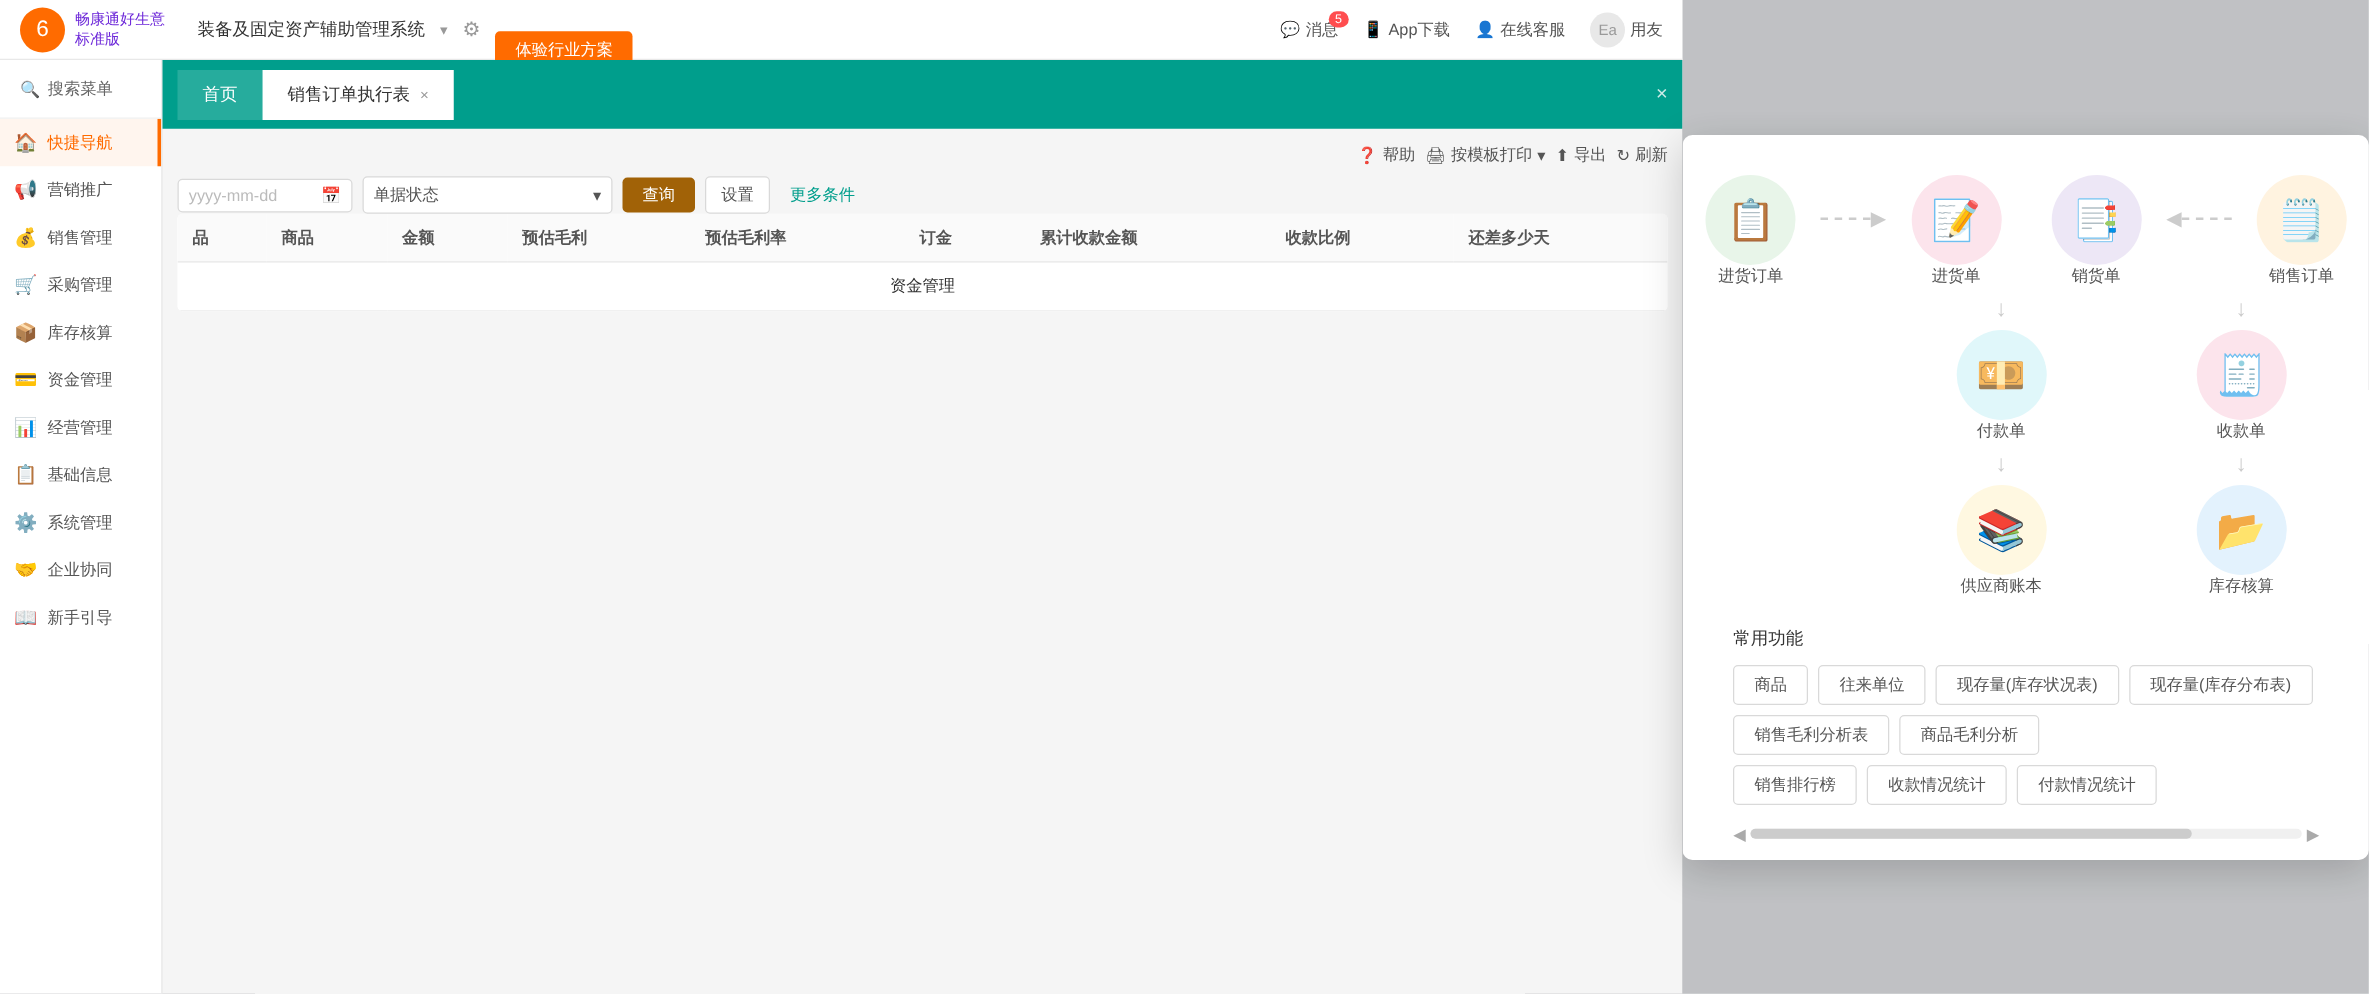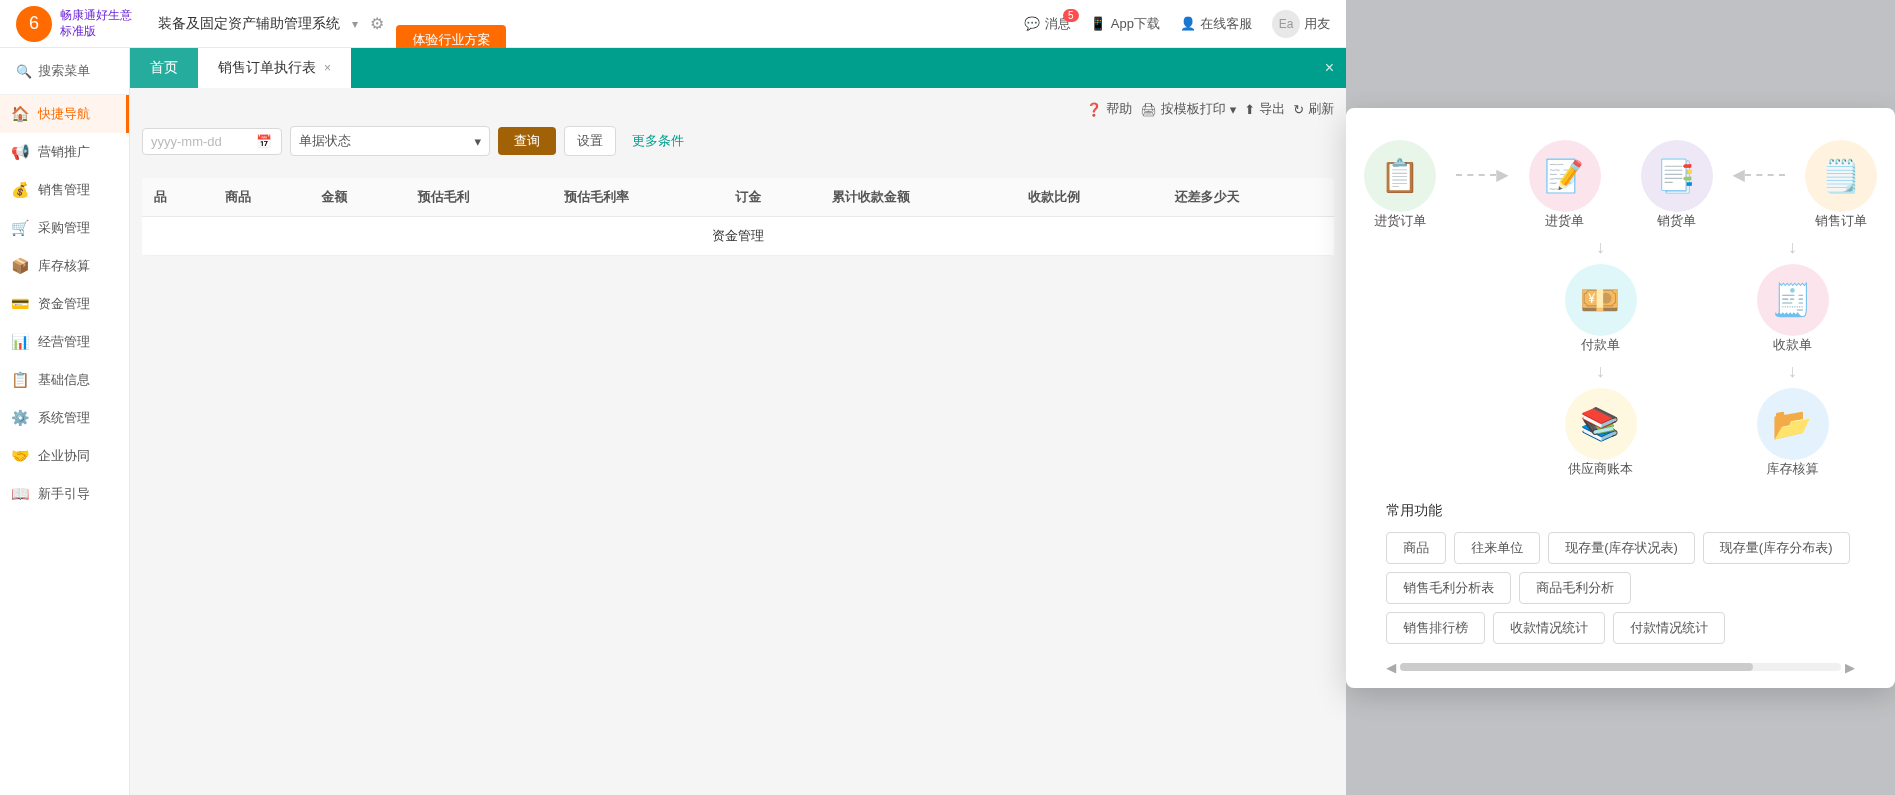--- a/index.html
+++ b/index.html
@@ -20,21 +20,21 @@
     .system-title { color: #333; font-size: 14px; font-weight: 500; }
     .title-dropdown { color: #999; font-size: 12px; cursor: pointer; }
     .settings-icon { color: #999; font-size: 16px; cursor: pointer; }
     .experience-btn { background: #ff6b00; color: white; border: none; border-radius: 4px; padding: 6px 16px; cursor: pointer; font-size: 13px; margin-top: 32px; }
     .top-right { margin-left: auto; display: flex; align-items: center; gap: 20px; }
     .top-right-item { display: flex; align-items: center; gap: 4px; color: #555; cursor: pointer; font-size: 13px; position: relative; }
     .badge { background: #ff4d4f; color: white; border-radius: 10px; font-size: 10px; padding: 1px 5px; position: absolute; top: -6px; right: -8px; }
     .user-avatar { width: 28px; height: 28px; border-radius: 50%; background: #e8e8e8; display: flex; align-items: center; justify-content: center; font-size: 12px; color: #999; }
 
     
-    .tab-bar { display: flex; align-items: center; background: #009e8c; height: 40px; padding: 0 0 0 0; }
+    .tab-bar { display: flex; align-items: center; background: #009e8c; height: 55px; padding: 0 0 0 12px; }
     .tab-item { padding: 0 20px; height: 40px; display: flex; align-items: center; cursor: pointer; color: rgba(255,255,255,0.85); font-size: 14px; position: relative; }
     .tab-item.home { background: rgba(255,255,255,0.15); color: white; }
     .tab-item.active { background: #fff; color: #333; }
     .tab-item.active .tab-close { color: #999; }
     .tab-close { margin-left: 8px; font-size: 12px; color: rgba(255,255,255,0.7); cursor: pointer; }
     .tab-bar-close { margin-left: auto; margin-right: 12px; color: rgba(255,255,255,0.8); cursor: pointer; font-size: 16px; }
 
     
     .sidebar-search { padding: 10px 8px; border-bottom: 1px solid #f0f0f0; }
     .sidebar-search-btn { display: flex; align-items: center; gap: 6px; color: #666; font-size: 13px; cursor: pointer; padding: 4px 8px; }
@@ -45,21 +45,21 @@
     .content-body { flex: 1; padding: 12px; overflow: auto; }
 
     
     .toolbar-row { display: flex; align-items: center; gap: 8px; margin-bottom: 8px; }
     .toolbar-right { margin-left: auto; display: flex; align-items: center; gap: 8px; }
     .toolbar-btn { display: flex; align-items: center; gap: 4px; color: #555; cursor: pointer; font-size: 13px; }
     .query-btn { background: #a16207; color: white; border: none; border-radius: 4px; padding: 5px 16px; cursor: pointer; font-size: 13px; }
     .set-btn { background: #fff; color: #555; border: 1px solid #d9d9d9; border-radius: 4px; padding: 5px 12px; cursor: pointer; font-size: 13px; }
 
     
-    .filter-row { display: flex; align-items: center; gap: 8px; margin-bottom: 22px; flex-wrap: wrap; }
+    .filter-row { display: flex; align-items: center; gap: 8px; margin-bottom: 0; flex-wrap: wrap; }
     .date-input { border: 1px solid #d9d9d9; border-radius: 4px; padding: 5px 8px; font-size: 13px; color: #bbb; width: 140px; display: flex; align-items: center; gap: 4px; background: #fff; }
     .status-select { border: 1px solid #d9d9d9; border-radius: 4px; padding: 5px 8px; font-size: 13px; color: #555; width: 200px; display: flex; align-items: center; justify-content: space-between; background: #fff; cursor: pointer; }
     .more-filter { color: #009e8c; font-size: 13px; cursor: pointer; padding: 5px 8px; }
 
     
     .data-table { background: #fff; border-radius: 4px; width: 100%; border-collapse: collapse; }
     .data-table th { background: #fafafa; border-bottom: 1px solid #e8e8e8; padding: 10px 12px; text-align: left; font-size: 13px; color: #555; white-space: nowrap; }
     .data-table td { border-bottom: 1px solid #f0f0f0; padding: 10px 12px; font-size: 13px; color: #333; }
     .empty-msg { text-align: center; color: #bbb; padding: 60px; font-size: 14px; }
 

